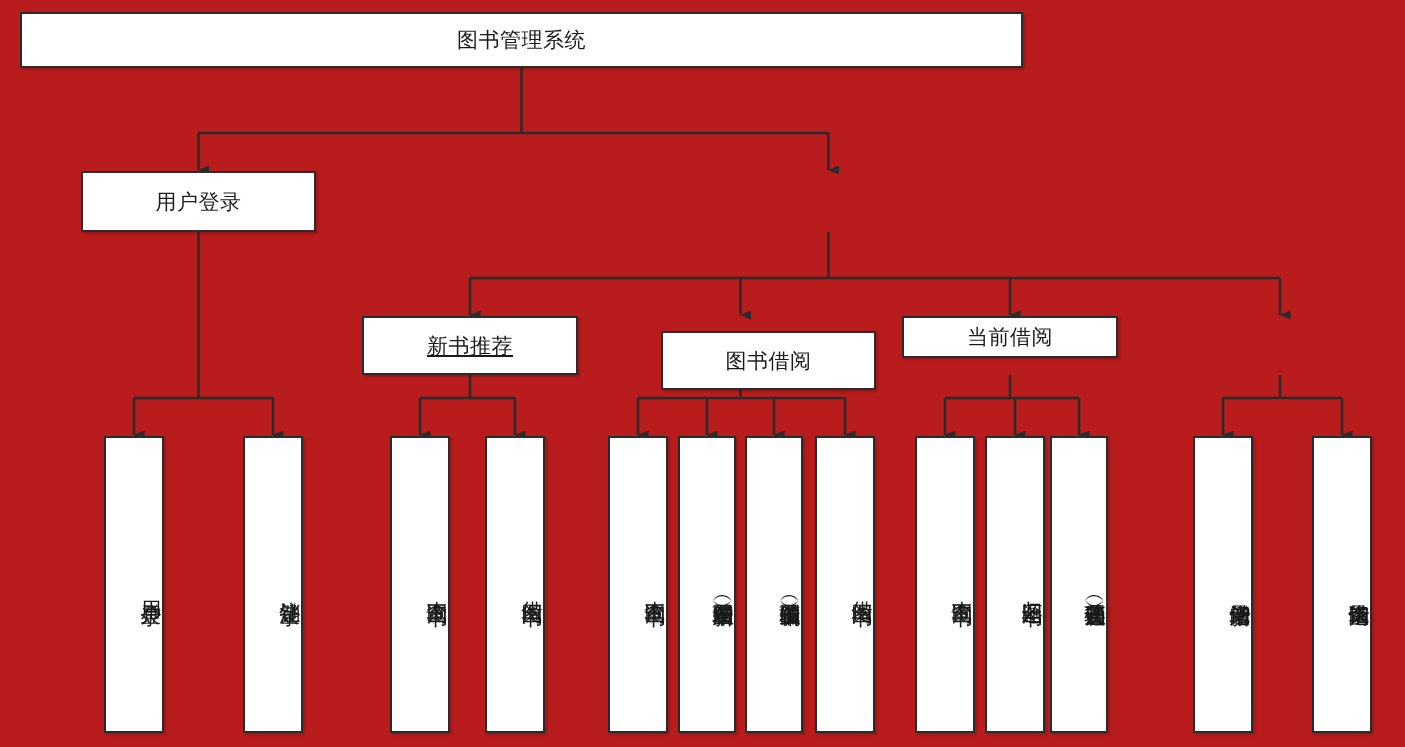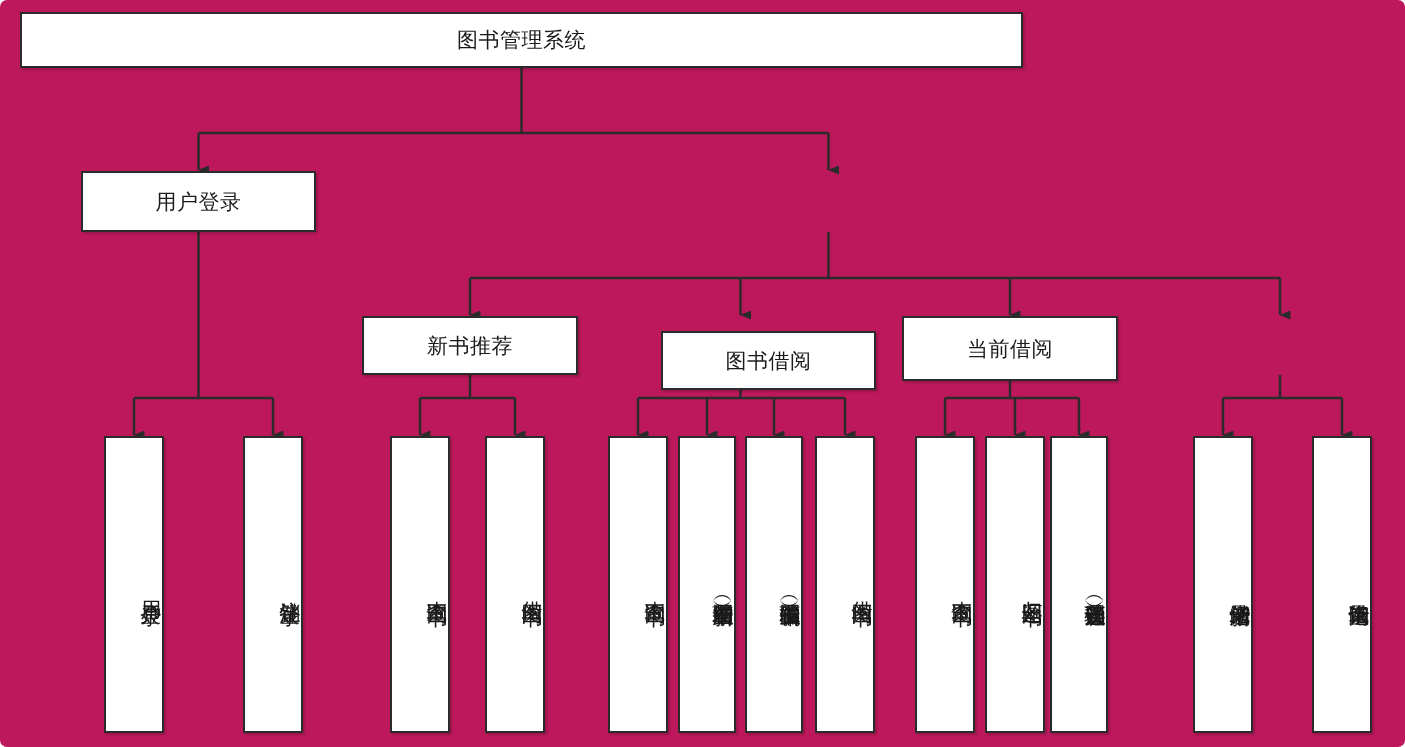--- a/index.html
+++ b/index.html
@@ -7,23 +7,22 @@
     padding: 0;
     background: #ffffff;
   }
   body {
     font-family: "Liberation Sans", "DejaVu Sans", sans-serif;
   }
   #diagram-root {
     position: relative;
     width: 1405px;
     height: 747px;
-    background: #be185d;
+    background: #b91c1c;
     overflow: hidden;
-    border-radius: 7px;
   }
   #edge-layer {
     position: absolute;
     left: 0;
     top: 0;
     width: 1405px;
     height: 747px;
   }
   .node {
     position: absolute;
@@ -110,23 +109,23 @@
         <line x1="1223" y1="398" x2="1342" y2="398" stroke="#2b2b2b" stroke-width="2.5"></line>
         <line x1="1223" y1="398" x2="1223" y2="435" stroke="#2b2b2b" stroke-width="2.5" marker-end="url(#arrowhead)"></line>
         <line x1="1342" y1="398" x2="1342" y2="435" stroke="#2b2b2b" stroke-width="2.5" marker-end="url(#arrowhead)"></line>
       </g>
   </svg>
 
   <div class="node node-h" style="left: 20px; top: 12px; width: 1003px; height: 56px;">图书管理系统</div>
 
   <div class="node node-h" style="left: 81px; top: 171px; width: 235px; height: 61px;">用户登录</div>
 
-  <div class="node node-h" style="left: 362px; top: 316px; width: 216px; height: 59px;">新书推荐</div>
+  <div class="node node-h" style="left: 362px; top: 316px; width: 216px; height: 59px; text-decoration: underline;">新书推荐</div>
   <div class="node node-h" style="left: 633px; top: 331px; width: 215px; height: 59px; margin-left: 28px;">图书借阅</div>
-  <div class="node node-h" style="left: 902px; top: 316px; width: 216px; height: 65px;">当前借阅</div>
+  <div class="node node-h" style="left: 902px; top: 316px; width: 216px; height: 42px;">当前借阅</div>
 
   <div class="node node-v" style="left: 104px; top: 436px; width: 60px; height: 297px;">用户登录</div>
   <div class="node node-v" style="left: 243px; top: 436px; width: 60px; height: 297px;">注销登录</div>
   <div class="node node-v" style="left: 390px; top: 436px; width: 60px; height: 297px;">查询图书</div>
   <div class="node node-v" style="left: 485px; top: 436px; width: 60px; height: 297px;">借阅图书</div>
   <div class="node node-v" style="left: 608px; top: 436px; width: 60px; height: 297px;">查询图书</div>
   <div class="node node-v compact" style="left: 678px; top: 436px; width: 58px; height: 297px;">新增图书（管理员）</div>
   <div class="node node-v compact" style="left: 745px; top: 436px; width: 58px; height: 297px;">编辑图书（管理员）</div>
   <div class="node node-v" style="left: 815px; top: 436px; width: 60px; height: 297px;">借阅图书</div>
   <div class="node node-v" style="left: 915px; top: 436px; width: 60px; height: 297px;">查询图书</div>

